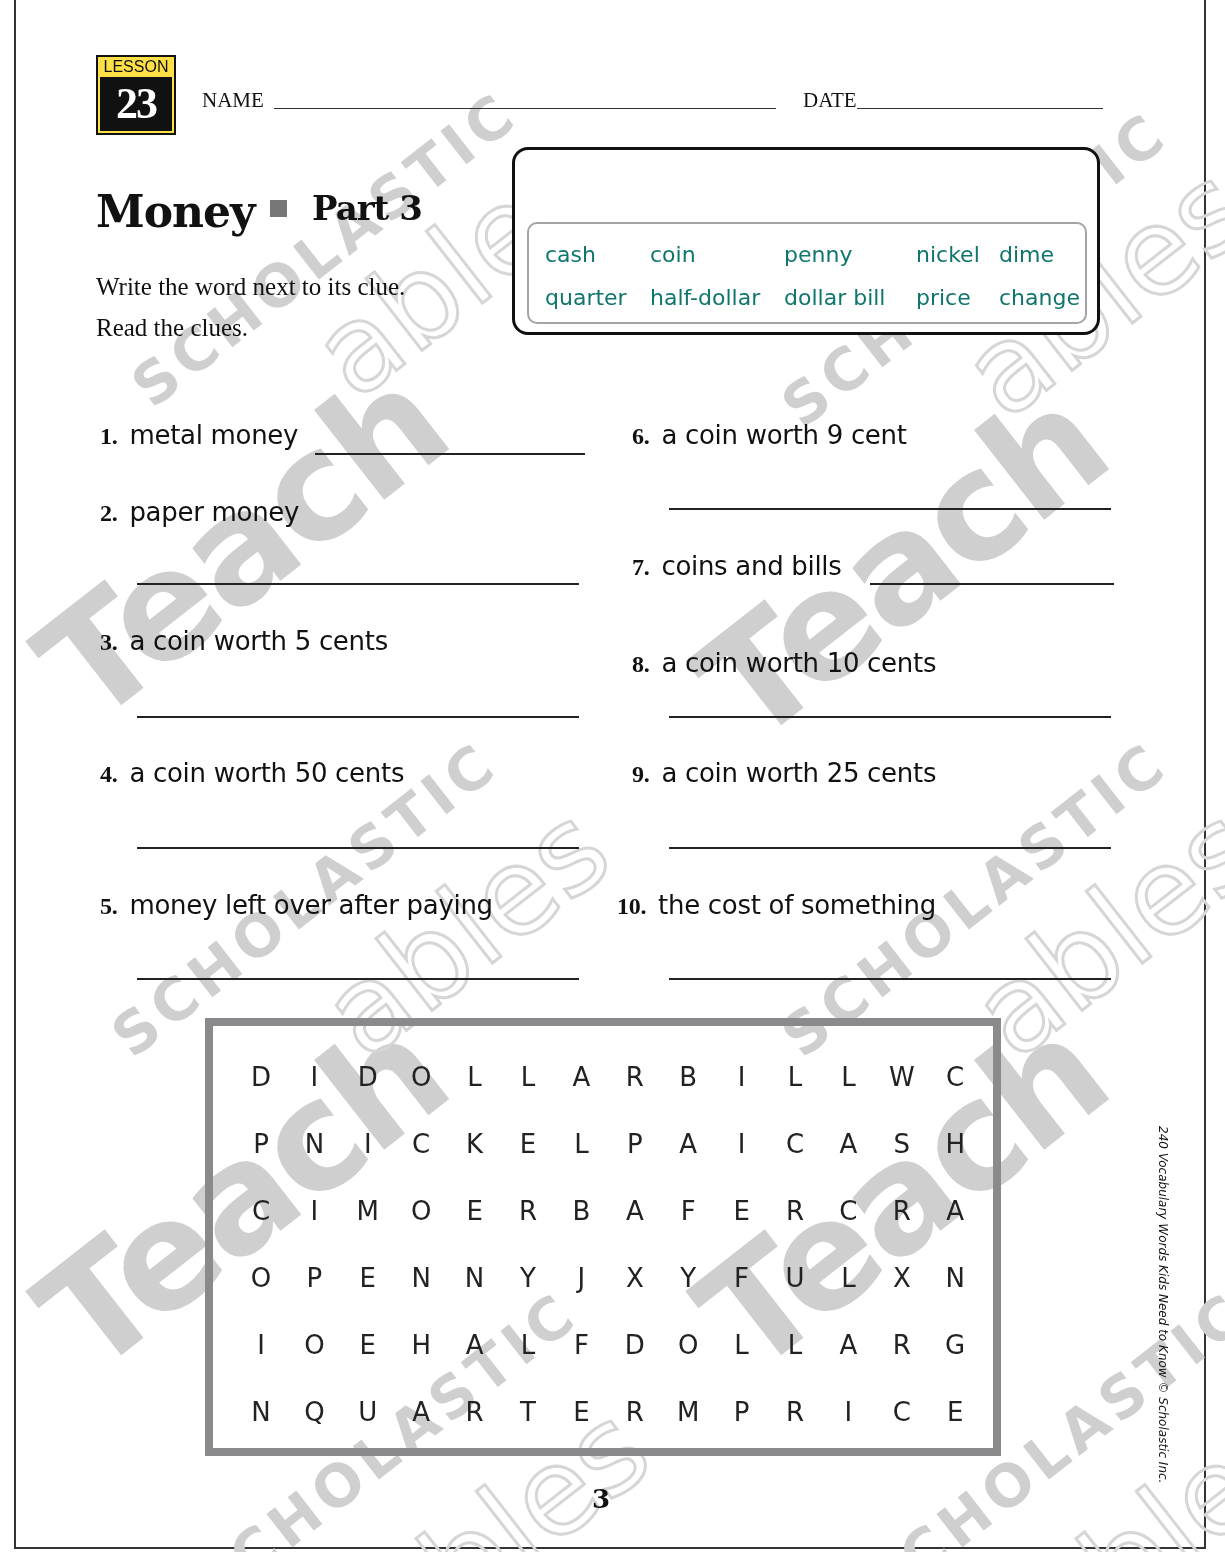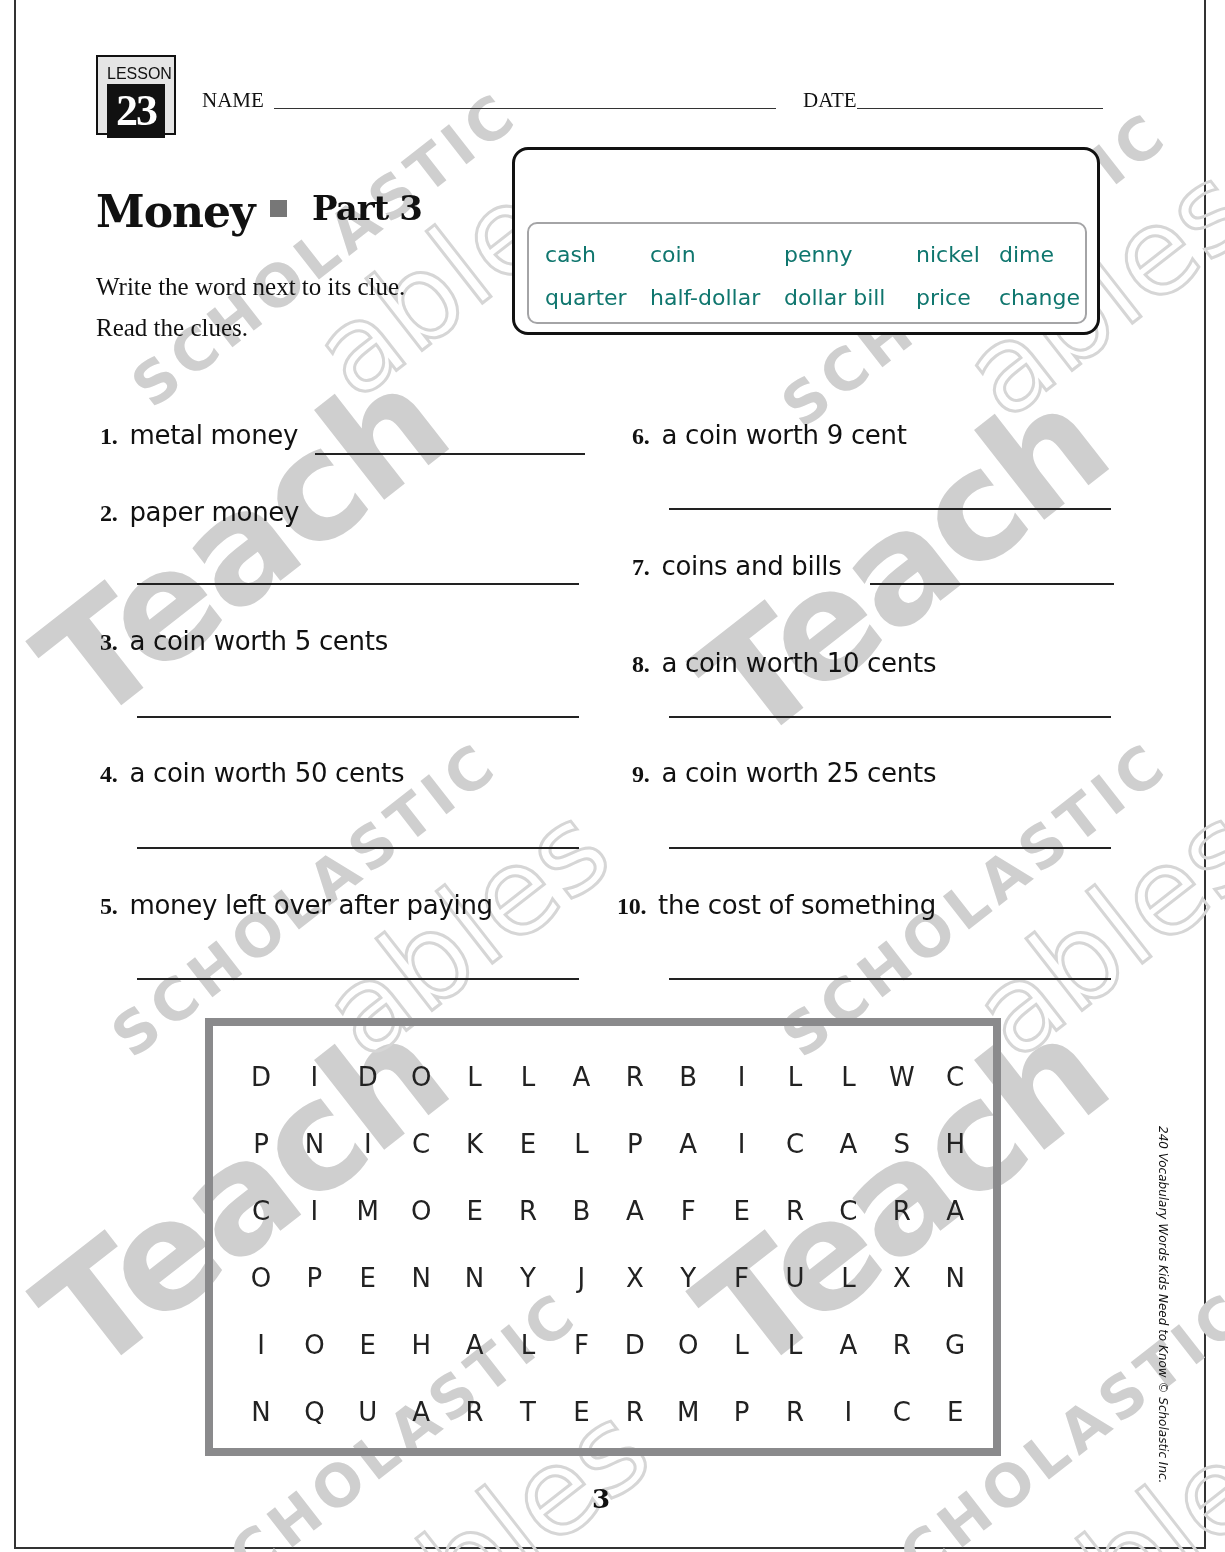--- a/index.html
+++ b/index.html
@@ -6,21 +6,21 @@
   body { width: 1225px; height: 1552px; position: relative; overflow: hidden; font-family: "Liberation Sans", sans-serif; color: #111; }
   .page-frame { position: absolute; left: 14px; top: -2px; width: 1192px; height: 1551px; border: 2px solid #333; box-sizing: border-box; }
 
   
   .wm { position: absolute; color: #cfcfcf; font-family: "DejaVu Sans", sans-serif; font-weight: bold; pointer-events: none; white-space: nowrap; transform-origin: left center; }
   .wm-teach { font-size: 150px; letter-spacing: -4px; }
   .wm-sch { font-size: 58px; letter-spacing: 6px; }
   .wm-ables { position: absolute; font-family: "DejaVu Sans", sans-serif; font-size: 120px; font-weight: normal; color: transparent; -webkit-text-stroke: 3px #d6d6d6; pointer-events: none; white-space: nowrap; transform-origin: left center; }
 
   
-  .lesson-badge { position: absolute; left: 96px; top: 55px; width: 80px; height: 80px; border: 2px solid #111; box-sizing: border-box; background: #e5e5e5; padding: 9px; }
+  .lesson-badge { position: absolute; left: 96px; top: 55px; width: 80px; height: 80px; border: 2px solid #111; box-sizing: border-box; background: #fde047; padding: 2px; }
   .lesson-label { font-family: "Liberation Sans", sans-serif; font-size: 16px; line-height: 16px; text-align: center; letter-spacing: 0px; }
   .lesson-num { background: #111; color: #fff; font-family: "Liberation Serif", serif; font-weight: bold; font-size: 44px; line-height: 54px; height: 54px; text-align: center; margin-top: 2px; letter-spacing: -2px; }
 
   .field-label { position: absolute; font-family: "Liberation Serif", serif; font-size: 21px; }
   .field-line { position: absolute; border-bottom: 1.5px solid #333; height: 0; }
 
   .title { position: absolute; left: 96px; top: 186px; font-family: "DejaVu Serif", serif; font-weight: bold; font-size: 44px; letter-spacing: -1px; }
   .title-sq { position: absolute; left: 270px; top: 200px; width: 17px; height: 17px; background: #777; }
   .subtitle { position: absolute; left: 312px; top: 188px; font-family: "DejaVu Serif", serif; font-weight: bold; font-size: 34px; letter-spacing: -1px; }
 

